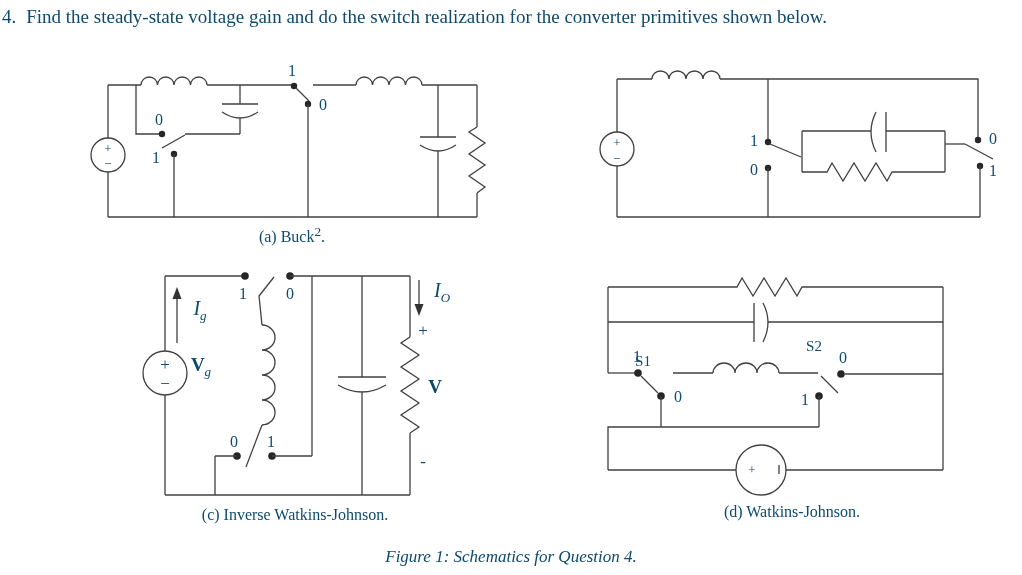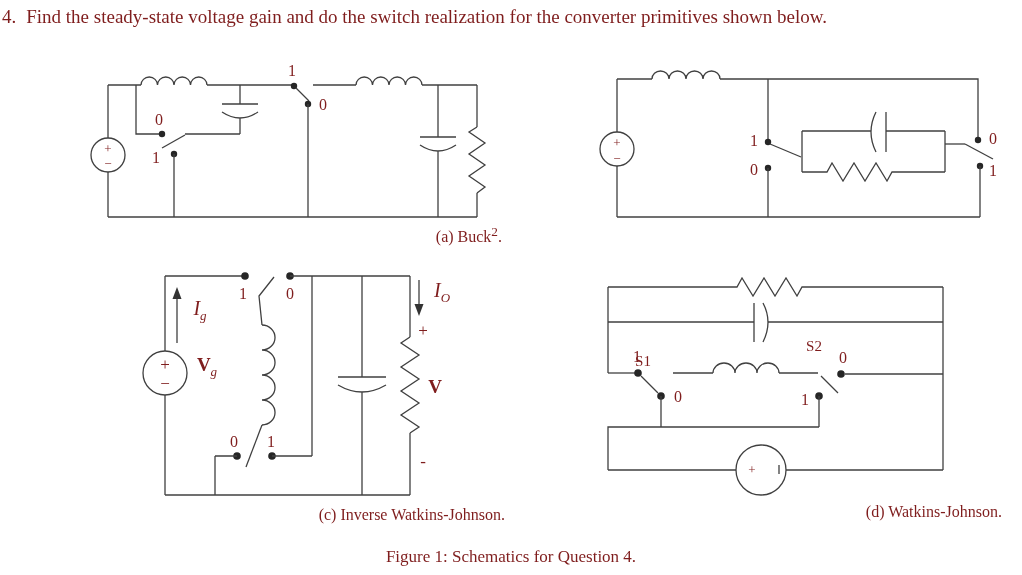--- a/index.html
+++ b/index.html
@@ -1,33 +1,33 @@
 <!DOCTYPE html>
 <html><head>
 <meta charset="utf-8">
 <style>
   html,body{margin:0;padding:0;background:#ffffff;}
   .page{position:relative;width:1022px;height:575px;background:#ffffff;overflow:hidden;
-        font-family:"Liberation Serif","DejaVu Serif",serif;color:#7f1d1d;}
+        font-family:"Liberation Serif","DejaVu Serif",serif;color:#0c4a6e;}
   .title{position:absolute;left:2px;top:6px;font-size:19px;white-space:nowrap;}
   .title .num{margin-right:10px;}
   svg.schematic{position:absolute;left:0;top:0;}
   .w{stroke:#404040;stroke-width:1.3;fill:none;}
   .dot{fill:#262626;stroke:none;}
   .ah{fill:#333;stroke:none;}
   .lbl{position:absolute;transform:translate(-50%,-50%);font-size:16px;line-height:1;
        white-space:nowrap;}
   .small{font-size:13px;}
   .mid{font-size:15px;}
   .big{font-size:17px;}
   .ital{font-style:italic;font-size:20px;}
   .vbold{font-weight:700;font-size:19px;}
   .sub{font-size:13px;vertical-align:-5px;font-style:italic;}
-  .cap{position:absolute;text-align:right;font-size:16px;}
-  .figcap{position:absolute;left:0;top:547px;width:1022px;text-align:center;font-size:17px;}
+  .cap{position:absolute;text-align:center;font-size:16px;}
+  .figcap{position:absolute;left:0;top:547px;width:1022px;text-align:center;font-size:17px;font-style:italic;}
 </style>
 </head>
 <body>
 
 <div class="page">
 
   <div class="title">
     <span class="num">4.</span><span>Find the steady-state voltage gain and do the switch realization for the converter primitives shown below.</span>
   </div>
 
@@ -145,21 +145,21 @@
   <span class="lbl small" style="left:617px;top:142px">+</span>
   <span class="lbl small" style="left:617px;top:158px">−</span>
   <span class="lbl" style="left:754px;top:141px">1</span>
   <span class="lbl" style="left:754px;top:170px">0</span>
   <span class="lbl" style="left:993px;top:139px">0</span>
   <span class="lbl" style="left:993px;top:171px">1</span>
 
   <span class="lbl big" style="left:165px;top:364px">+</span>
   <span class="lbl big" style="left:165px;top:383px">−</span>
   <span class="lbl" style="left:200px;top:310px"><span class="ital">I</span><span class="sub">g</span></span>
-  <span class="lbl" style="left:207px;top:366px"><span class="vbold">V</span><span class="sub">g</span></span>
+  <span class="lbl" style="left:201px;top:366px"><span class="vbold">V</span><span class="sub">g</span></span>
   <span class="lbl" style="left:243px;top:294px">1</span>
   <span class="lbl" style="left:290px;top:294px">0</span>
   <span class="lbl" style="left:234px;top:442px">0</span>
   <span class="lbl" style="left:271px;top:442px">1</span>
   <span class="lbl" style="left:442px;top:292px"><span class="ital">I</span><span class="sub">O</span></span>
   <span class="lbl big" style="left:423px;top:330px">+</span>
   <span class="lbl vbold" style="left:435px;top:386px">V</span>
   <span class="lbl big" style="left:423px;top:461px">-</span>
 
   <span class="lbl" style="left:637px;top:357px">1</span>

